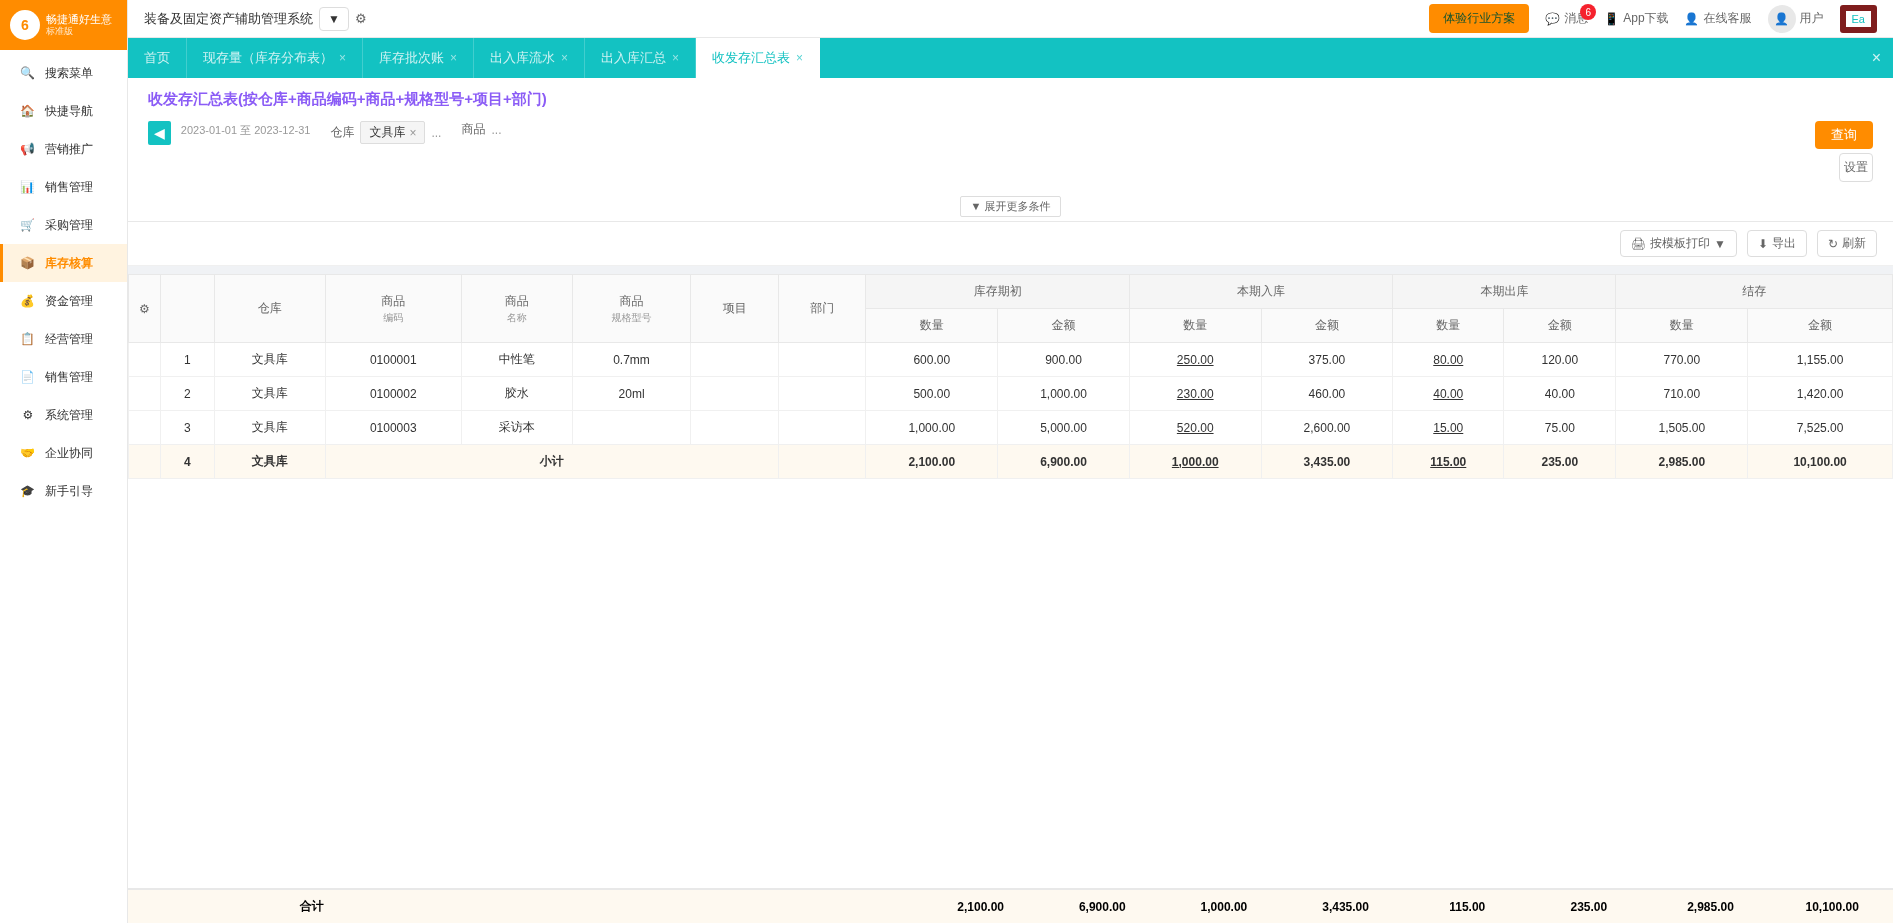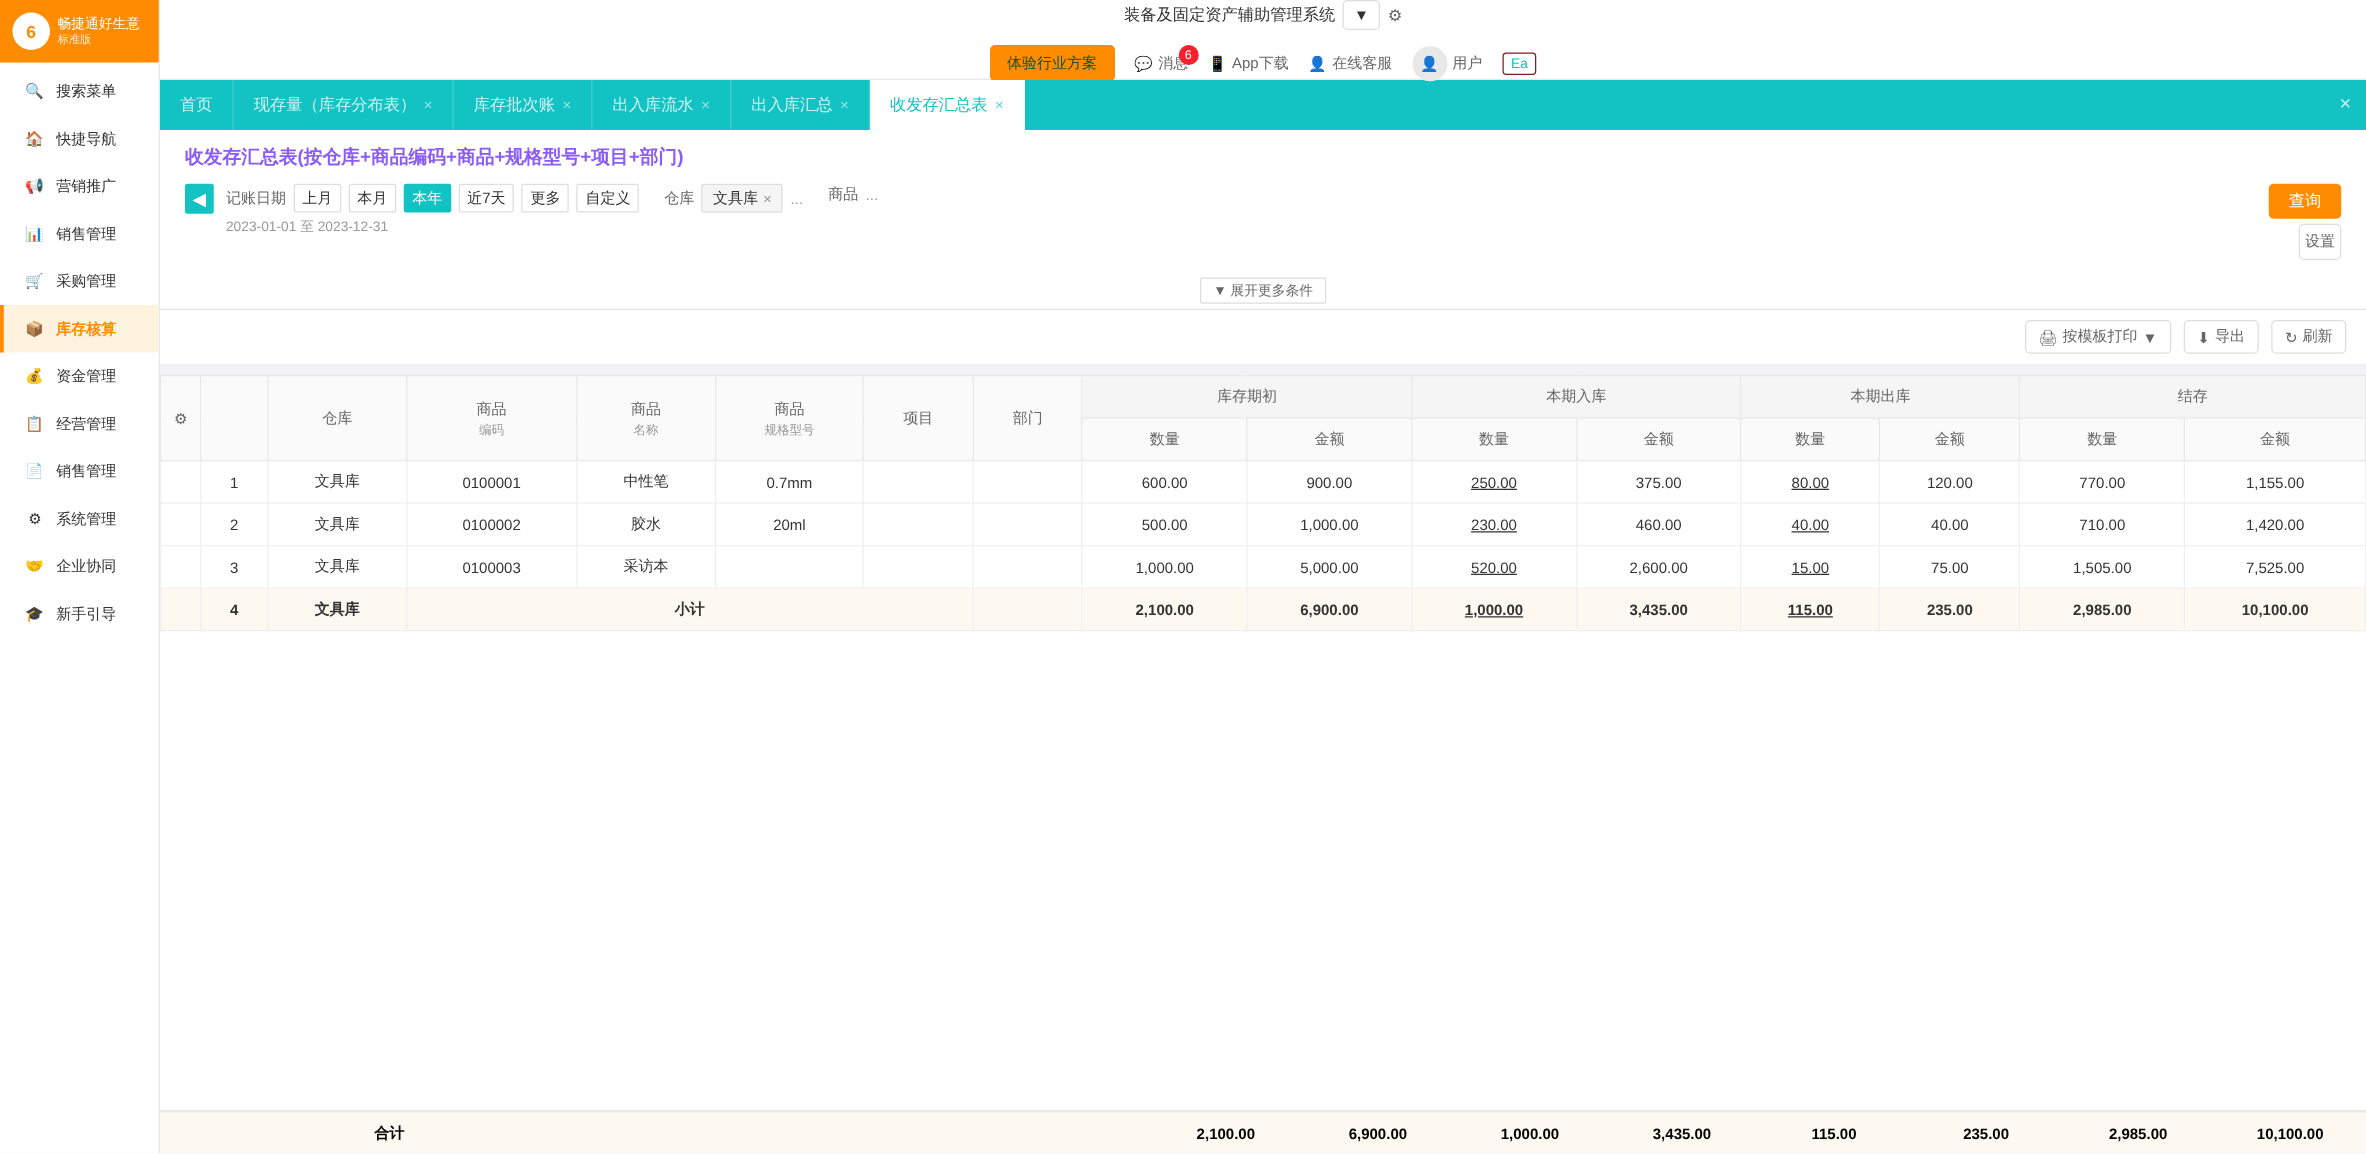--- a/index.html
+++ b/index.html
@@ -58,29 +58,28 @@
     .main {
       flex: 1;
       display: flex;
       flex-direction: column;
       height: 100%;
       overflow: hidden;
     }
 
     
     .topbar {
-      height: 64px;
+      height: 38px;
       background: #fff;
       border-bottom: 1px solid #e8e8e8;
       display: flex;
       align-items: center;
       padding: 0 16px;
       gap: 12px;
       flex-shrink: 0;
-      flex-direction: column;
     }
     .topbar-title { font-size: 13px; color: #333; flex: 1; display: flex; align-items: center; gap: 6px; }
     .topbar-dropdown {
       border: 1px solid #ddd;
       border-radius: 4px;
       padding: 4px 8px;
       background: #fff;
       cursor: pointer;
       display: flex;
       align-items: center;
@@ -307,21 +306,21 @@
         <span>App下载</span>
       </div>
       <div class="topbar-action">
         <span>👤</span>
         <span>在线客服</span>
       </div>
       <div class="topbar-action">
         <div class="user-avatar">👤</div>
         <span>用户</span>
       </div>
-      <div style="color:#999;font-size:11px;border:1px solid #7f1d1d;border-radius:3px;padding:2px 6px;color:#13c2c2;">Ea</div>
+      <div style="color:#999;font-size:11px;border:6px solid #7f1d1d;border-radius:3px;padding:2px 6px;color:#13c2c2;">Ea</div>
     </div>
   </div>
 
   <div class="tabbar">
     <div class="tab">
       <span>首页</span>
     </div>
     <div class="tab">
       <span>现存量（库存分布表）</span>
       <span class="tab-close">×</span>
@@ -349,29 +348,20 @@
 
     <div class="page-header">
       <div class="page-title">收发存汇总表(按仓库+商品编码+商品+规格型号+项目+部门)</div>
 
       <div class="filter-bar">
 
         <div style="display:flex;align-items:flex-start;gap:10px;flex:1;">
           <button class="filter-toggle">◀</button>
 
           <div style="display:flex;flex-direction:column;gap:2px;">
-            <div style="display:flex;align-items:center;gap:6px;">
-              <span style="color:#666;">记账日期</span>
-              <button class="date-btn">上月</button>
-              <button class="date-btn">本月</button>
-              <button class="date-btn active">本年</button>
-              <button class="date-btn">近7天</button>
-              <button class="date-btn">更多</button>
-              <button class="date-btn">自定义</button>
-            </div>
             <div class="date-range">2023-01-01 至 2023-12-31</div>
           </div>
 
           <div style="display:flex;align-items:center;gap:6px;margin-left:10px;">
             <span style="color:#666;">仓库</span>
             <div class="warehouse-tag">
               <span>文具库</span>
               <span class="tag-close">×</span>
             </div>
             <span class="filter-more">...</span>

